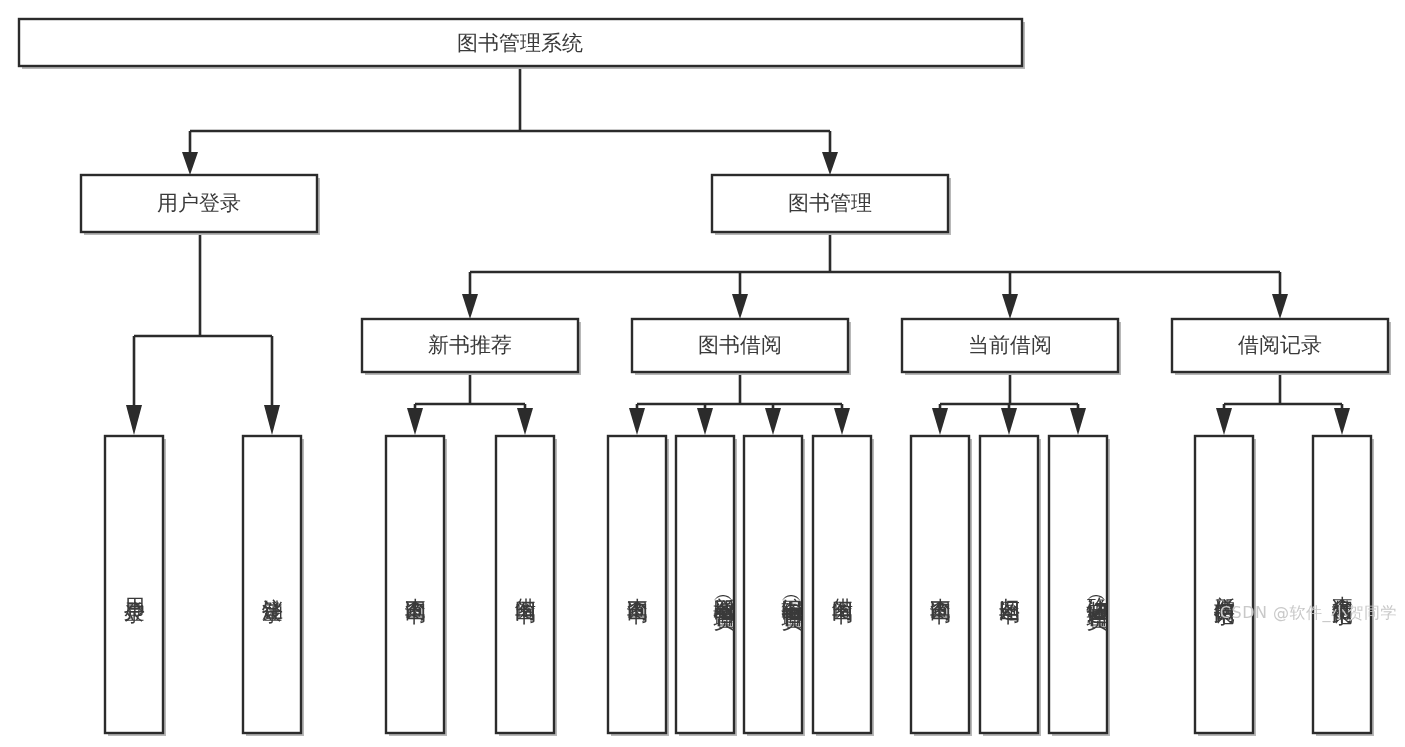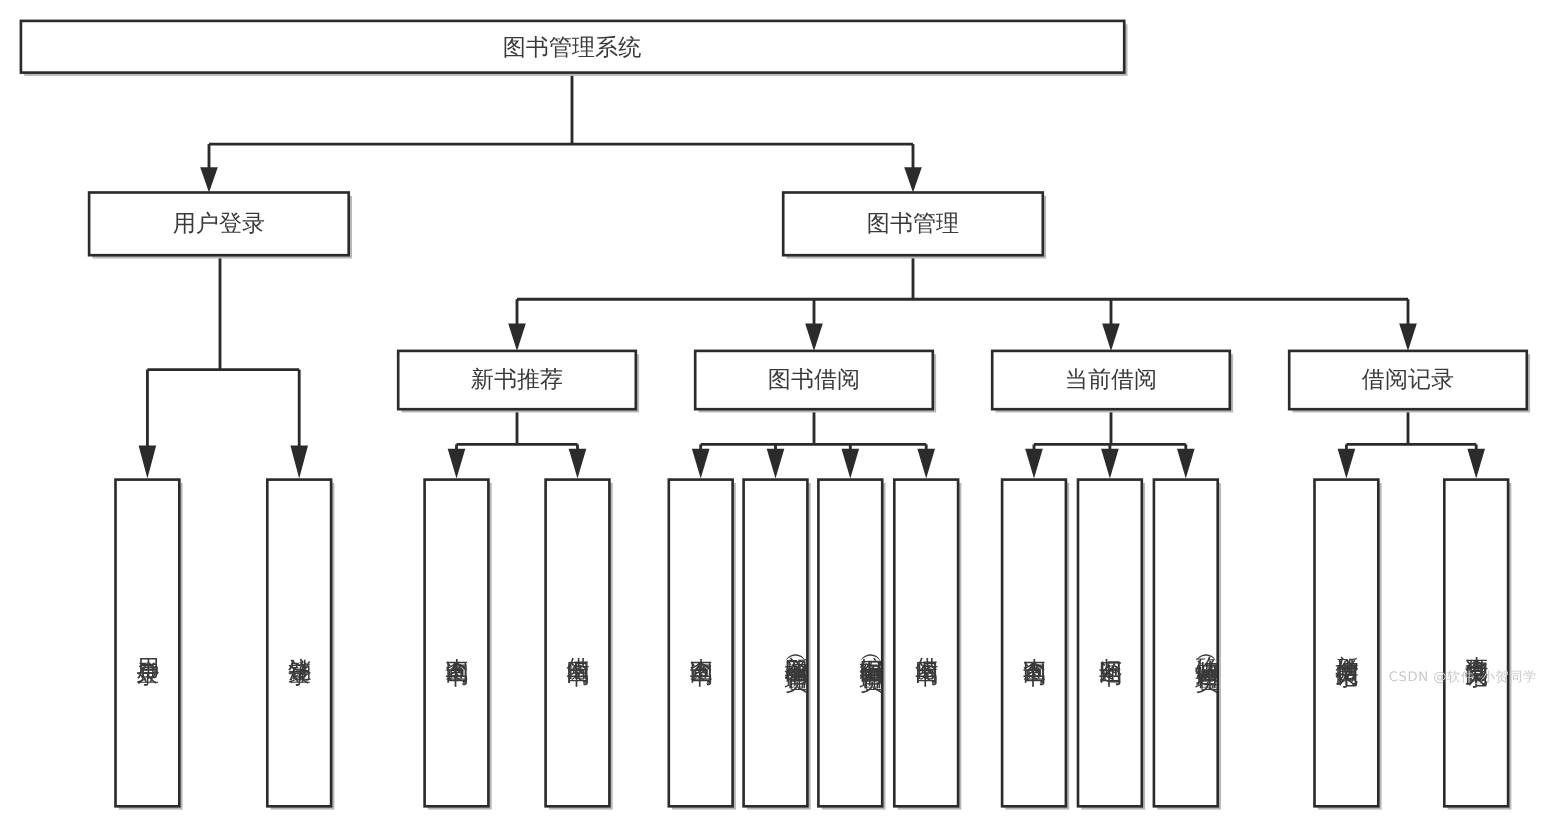--- a/index.html
+++ b/index.html
@@ -69,21 +69,21 @@
     pointer-events: none;
   }
   .leaf-label.center {
     align-items: center;
   }
   .watermark {
     position: absolute;
     right: 8px;
     bottom: 4px;
     font-family: "DejaVu Sans", "Liberation Sans", sans-serif;
-    font-size: 12px;
+    font-size: 16px;
     color: #c9c9c9;
     letter-spacing: 0.5px;
     white-space: nowrap;
   }
 </style>
 </head>
 <body>
 
 <div id="diagram-root">
 

